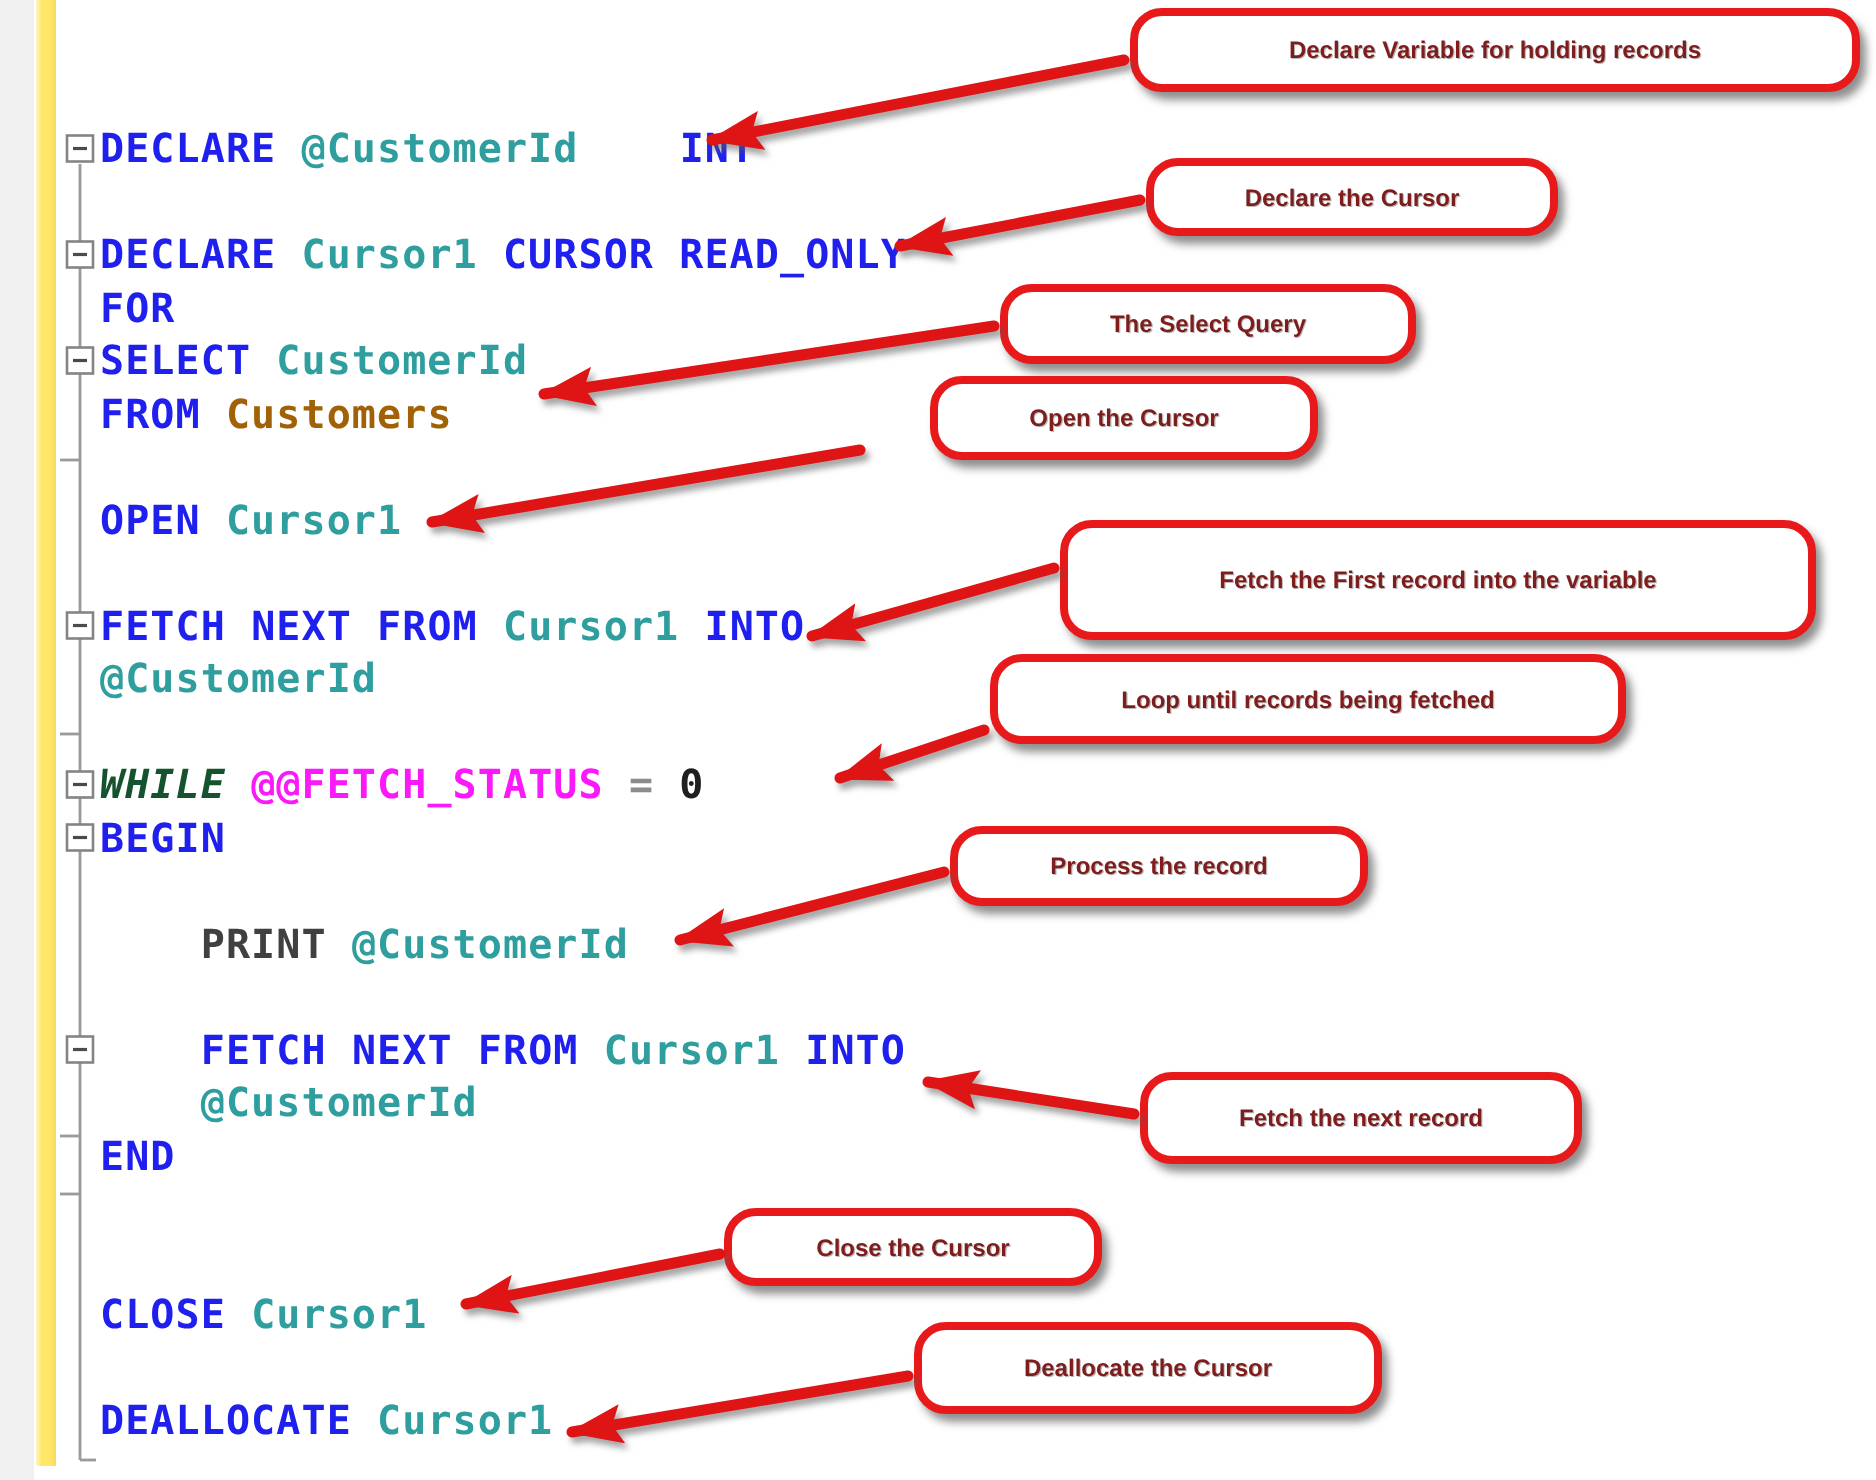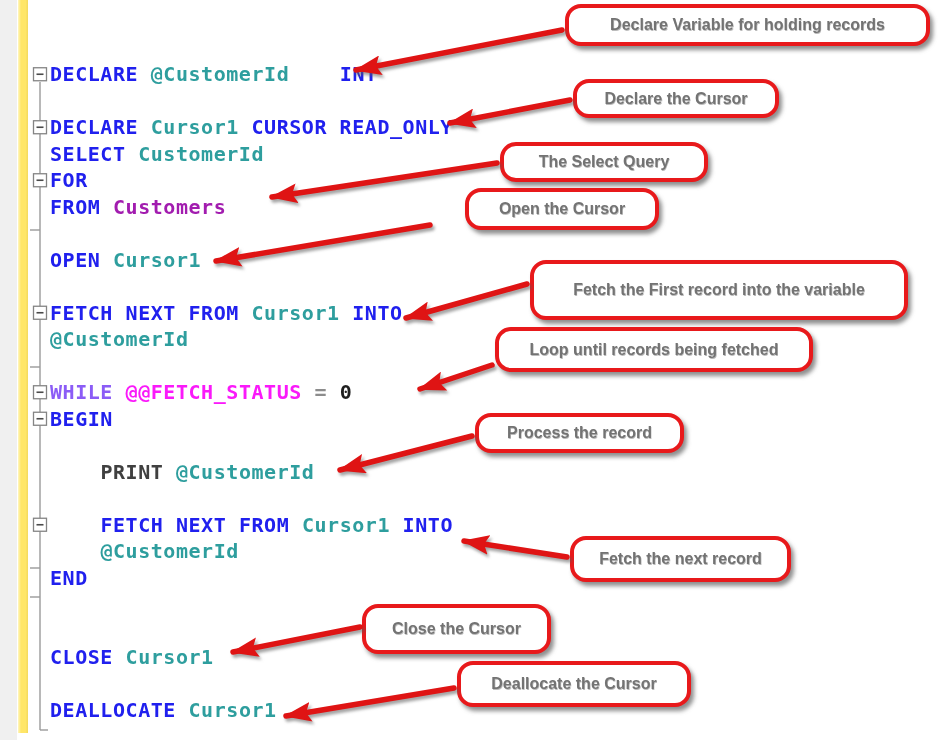--- a/index.html
+++ b/index.html
@@ -41,22 +41,22 @@
     position:absolute;
     background:#ffffff;
     border:4px solid #e8191b;
     border-radius:16px;
     box-shadow:3px 4px 4px rgba(105,105,105,0.75);
     display:flex;align-items:center;justify-content:center;
     box-sizing:border-box;
   }
   .callout .label{
     font-weight:bold;
-    font-size:16px;
-    color:#737373;
+    font-size:12px;
+    color:#7f1d1d;
     text-shadow:0.6px 0.6px 0 rgba(60,60,60,0.35);
     white-space:nowrap;
     padding:0 10px;
   }
 </style>
 </head>
 <body>
 
 <div id="stage">
 
@@ -85,30 +85,30 @@
       <rect x="33.5" y="518.25" width="13" height="13" fill="#ffffff" stroke="#848484" stroke-width="1.3" style="pointer-events: auto;"></rect>
       <line x1="36.5" y1="524.75" x2="43.5" y2="524.75" stroke="#4a4a4a" stroke-width="1.6"></line>
     </svg>
 
   <div id="code-area">
       <div class="code-line"></div>
       <div class="code-line"></div>
       <div class="code-line"><span style="color: rgb(32, 32, 238);">DECLARE</span><span style="color: rgb(31, 31, 31);"> </span><span style="color: rgb(46, 158, 158);">@CustomerId</span><span style="color: rgb(31, 31, 31);"> </span><span style="color: rgb(32, 32, 238); margin-left: 38px;">INT</span></div>
       <div class="code-line"></div>
       <div class="code-line"><span style="color: rgb(32, 32, 238);">DECLARE</span><span style="color: rgb(31, 31, 31);"> </span><span style="color: rgb(46, 158, 158);">Cursor1</span><span style="color: rgb(31, 31, 31);"> </span><span style="color: rgb(32, 32, 238);">CURSOR</span><span style="color: rgb(31, 31, 31);"> </span><span style="color: rgb(32, 32, 238);">READ_ONLY</span></div>
+      <div class="code-line"><span style="color: rgb(32, 32, 238);">FOR</span></div>
       <div class="code-line"><span style="color: rgb(32, 32, 238);">SELECT</span><span style="color: rgb(31, 31, 31);"> </span><span style="color: rgb(46, 158, 158);">CustomerId</span></div>
-      <div class="code-line"><span style="color: rgb(32, 32, 238);">FOR</span></div>
-      <div class="code-line"><span style="color: rgb(32, 32, 238);">FROM</span><span style="color: rgb(31, 31, 31);"> </span><span style="color: #a21caf;">Customers</span></div>
+      <div class="code-line"><span style="color: rgb(32, 32, 238);">FROM</span><span style="color: rgb(31, 31, 31);"> </span><span style="color: #a16207;">Customers</span></div>
       <div class="code-line"></div>
       <div class="code-line"><span style="color: rgb(32, 32, 238);">OPEN</span><span style="color: rgb(31, 31, 31);"> </span><span style="color: rgb(46, 158, 158);">Cursor1</span></div>
       <div class="code-line"></div>
       <div class="code-line"><span style="color: rgb(32, 32, 238);">FETCH</span><span style="color: rgb(31, 31, 31);"> </span><span style="color: rgb(32, 32, 238);">NEXT</span><span style="color: rgb(31, 31, 31);"> </span><span style="color: rgb(32, 32, 238);">FROM</span><span style="color: rgb(31, 31, 31);"> </span><span style="color: rgb(46, 158, 158);">Cursor1</span><span style="color: rgb(31, 31, 31);"> </span><span style="color: rgb(32, 32, 238);">INTO</span></div>
       <div class="code-line"><span style="color: rgb(46, 158, 158);">@CustomerId</span></div>
       <div class="code-line"></div>
-      <div class="code-line"><span style="color: #8b5cf6;">WHILE</span><span style="color: rgb(31, 31, 31);"> </span><span style="color: rgb(250, 25, 250);">@@FETCH_STATUS</span><span style="color: rgb(31, 31, 31);"> </span><span style="color: rgb(140, 140, 140);">=</span><span style="color: rgb(31, 31, 31);"> </span><span style="color: rgb(31, 31, 31);">0</span></div>
+      <div class="code-line"><span style="color: #14532d; font-style: italic;">WHILE</span><span style="color: rgb(31, 31, 31);"> </span><span style="color: rgb(250, 25, 250);">@@FETCH_STATUS</span><span style="color: rgb(31, 31, 31);"> </span><span style="color: rgb(140, 140, 140);">=</span><span style="color: rgb(31, 31, 31);"> </span><span style="color: rgb(31, 31, 31);">0</span></div>
       <div class="code-line"><span style="color: rgb(32, 32, 238);">BEGIN</span></div>
       <div class="code-line"></div>
       <div class="code-line"><span style="color: rgb(31, 31, 31);">    </span><span style="color: #404040; margin-top: 14px;">PRINT</span><span style="color: rgb(31, 31, 31);"> </span><span style="color: rgb(46, 158, 158);">@CustomerId</span></div>
       <div class="code-line"></div>
       <div class="code-line"><span style="color: rgb(31, 31, 31);">    </span><span style="color: rgb(32, 32, 238);">FETCH</span><span style="color: rgb(31, 31, 31);"> </span><span style="color: rgb(32, 32, 238);">NEXT</span><span style="color: rgb(31, 31, 31);"> </span><span style="color: rgb(32, 32, 238);">FROM</span><span style="color: rgb(31, 31, 31);"> </span><span style="color: rgb(46, 158, 158);">Cursor1</span><span style="color: rgb(31, 31, 31);"> </span><span style="color: rgb(32, 32, 238);">INTO</span></div>
       <div class="code-line"><span style="color: rgb(31, 31, 31);">    </span><span style="color: rgb(46, 158, 158);">@CustomerId</span></div>
       <div class="code-line"><span style="color: rgb(32, 32, 238);">END</span></div>
       <div class="code-line"></div>
       <div class="code-line"></div>
       <div class="code-line"><span style="color: rgb(32, 32, 238);">CLOSE</span><span style="color: rgb(31, 31, 31);"> </span><span style="color: rgb(46, 158, 158);">Cursor1</span></div>
@@ -134,21 +134,21 @@
       </div>
       <div class="callout" style="left: 495px; top: 327px; width: 318px; height: 45px; border-color: rgb(232, 25, 27);">
         <span class="label">Loop until records being fetched</span>
       </div>
       <div class="callout" style="left: 475px; top: 413px; width: 209px; height: 40px; border-color: rgb(232, 25, 27);">
         <span class="label">Process the record</span>
       </div>
       <div class="callout" style="left: 570px; top: 536px; width: 221px; height: 46px; border-color: rgb(232, 25, 27);">
         <span class="label">Fetch the next record</span>
       </div>
-      <div class="callout" style="left: 362px; top: 604px; width: 189px; height: 50px; border-color: rgb(232, 25, 27);">
+      <div class="callout" style="left: 362px; top: 604px; width: 189px; height: 39px; border-color: rgb(232, 25, 27);">
         <span class="label">Close the Cursor</span>
       </div>
       <div class="callout" style="left: 457px; top: 661px; width: 234px; height: 46px; border-color: rgb(232, 25, 27);">
         <span class="label">Deallocate the Cursor</span>
       </div>
     </div>
 
   <svg class="layer" id="arrow-layer">
     <defs>
       <marker id="ah" markerWidth="5" markerHeight="3.6" refX="4.6" refY="1.8" orient="auto" markerUnits="strokeWidth">

